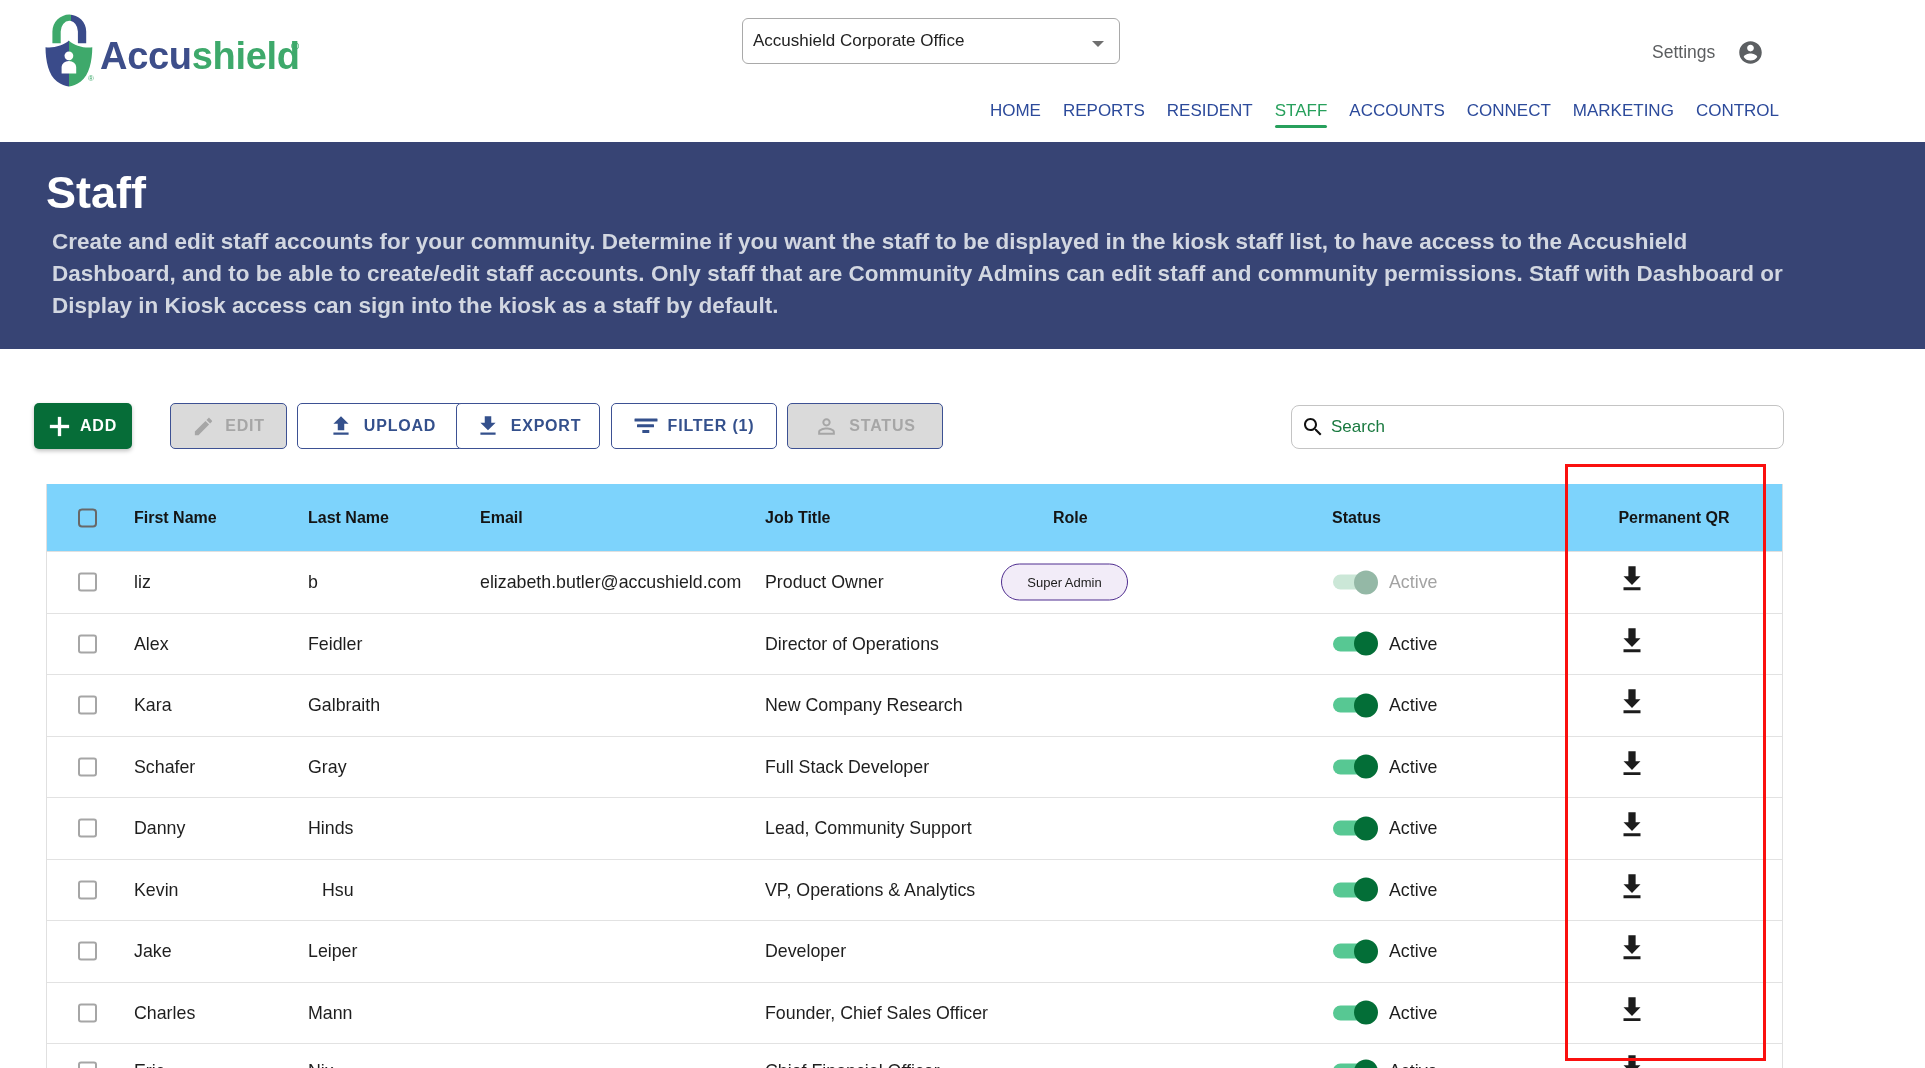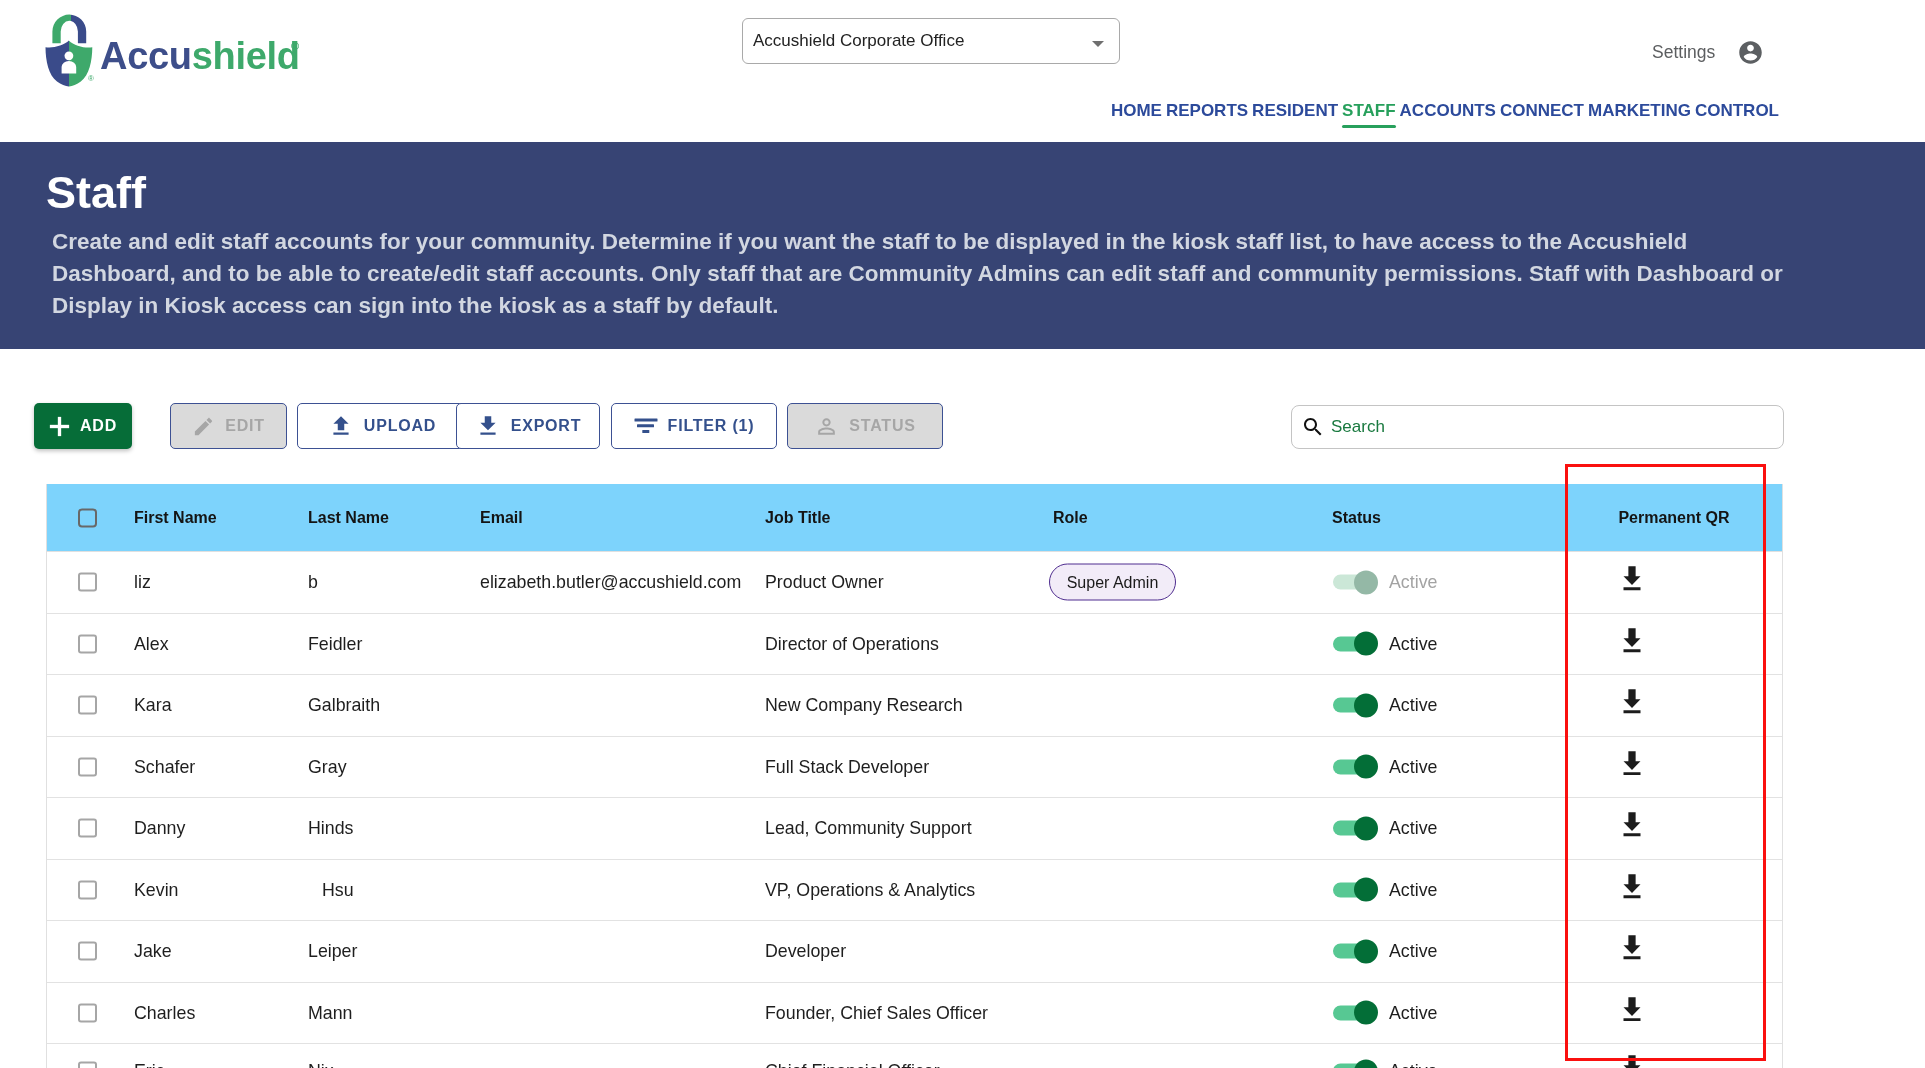--- a/index.html
+++ b/index.html
@@ -11,21 +11,21 @@
 #logoreg{left:291px;top:40px;font-size:11px;color:#3ea96b;font-weight:bold}
 
 #dd{left:742px;top:18px;width:378px;height:46px;border:1px solid #a9a9a9;border-radius:6px;
  display:flex;align-items:center;padding-left:10px;font-size:17px;color:#222}
 #dd .caret{position:absolute;right:15px;top:22px;width:0;height:0;
  border-left:6.2px solid transparent;border-right:6.2px solid transparent;border-top:6.5px solid #6f6f6f}
 
 #settings{left:1652px;top:42px;font-size:17.5px;color:#5c5e60}
 #acct{left:1737px;top:39px}
 
-#nav{right:146px;top:101px;display:flex;gap:4px;font-size:17px;font-weight:bold;
+#nav{right:146px;top:101px;display:flex;gap:22px;font-size:17px;font-weight:normal;
  letter-spacing:0;color:#2c4a9b;white-space:nowrap}
 #nav .active{color:#27a05c;position:relative}
 #nav .active::after{content:"";position:absolute;left:0;right:0;bottom:-7px;height:3px;
  background:#27a05c;border-radius:2px}
 
 #hero{left:0;top:142px;width:1925px;height:207px;background:#374474}
 #hero h1{position:absolute;left:46px;top:28px;color:#fff;font-size:45px;line-height:1}
 #hero p{position:absolute;left:52px;top:84px;color:#d2d7e1;font-size:22.5px;
  font-weight:bold;line-height:32px;white-space:nowrap}
 
@@ -45,23 +45,23 @@
 #table{left:46px;top:484px;width:1737px;height:584px;border-left:1px solid #e0e0e0;
  border-right:1px solid #e0e0e0}
 #thead{position:relative;height:68px;background:#7dd3fc;border-bottom:1px solid #e0e0e0;
  font-weight:bold;font-size:16px;color:#141414}
 #thead span{position:absolute;top:50%;transform:translateY(-50%)}
 .row{position:relative;height:61.5px;border-bottom:1px solid #e2e2e2;font-size:17.8px;color:#1e1e1e}
 .ct{position:absolute;top:50%;transform:translateY(-50%);white-space:nowrap}
 .cb{position:absolute;left:31px;top:50%;transform:translateY(-50%);width:19px;height:19px;
  border:2px solid #a6a6a6;border-radius:3px}
 #thead .cb{border:2.5px solid #686868;border-radius:4px}
-.chip{position:absolute;left:1002px;top:50%;transform:translateY(-50%);width:127px;height:37px;
+.chip{position:absolute;left:954px;top:50%;transform:translateY(-50%);width:127px;height:37px;
  border:1.5px solid #4f2d8f;border-radius:19px;background:#f2ecf8;display:flex;align-items:center;
- justify-content:center;font-size:16px;color:#1b1b1b}
+ justify-content:center;font-size:13px;color:#1b1b1b}
 .tgl{position:absolute;left:1286px;top:50%;transform:translateY(-50%);width:42px;height:15px;border-radius:8px}
 .tgl.on{background:#57c893}.tgl.off{background:#cbe7d7}
 .tgl .th{position:absolute;right:-3px;top:50%;transform:translateY(-50%);width:24px;height:24px;border-radius:50%}
 .tgl.on .th{background:#036e37}.tgl.off .th{background:#94b8a6}
 .lbl{position:absolute;left:1342px;top:50%;transform:translateY(-50%)}
 .lbl.off{color:#a3a3a3}
 .qr{position:absolute;left:1570px;top:50%;transform:translateY(-50%);margin-top:-4px;width:30px;height:30px}
 
 #redbox{left:1565px;top:464px;width:201px;height:597px;border:3px solid #fa100f;z-index:5}
 .row:last-child .ct,.row:last-child .cb,.row:last-child .tgl,.row:last-child .lbl{margin-top:-3px}

